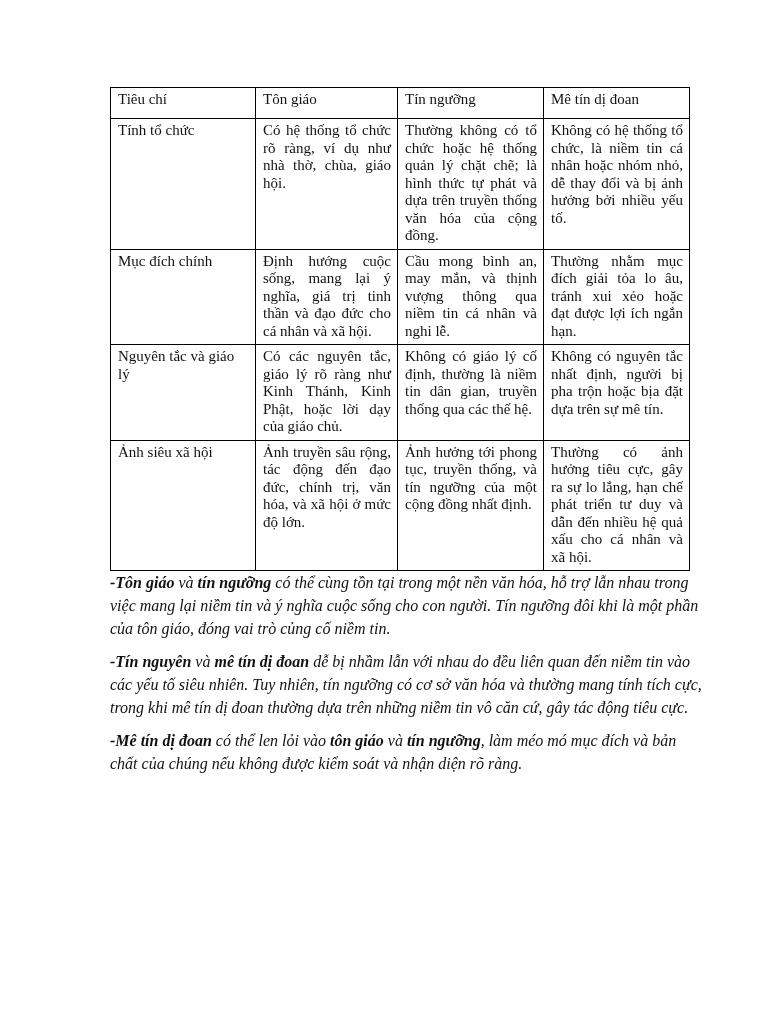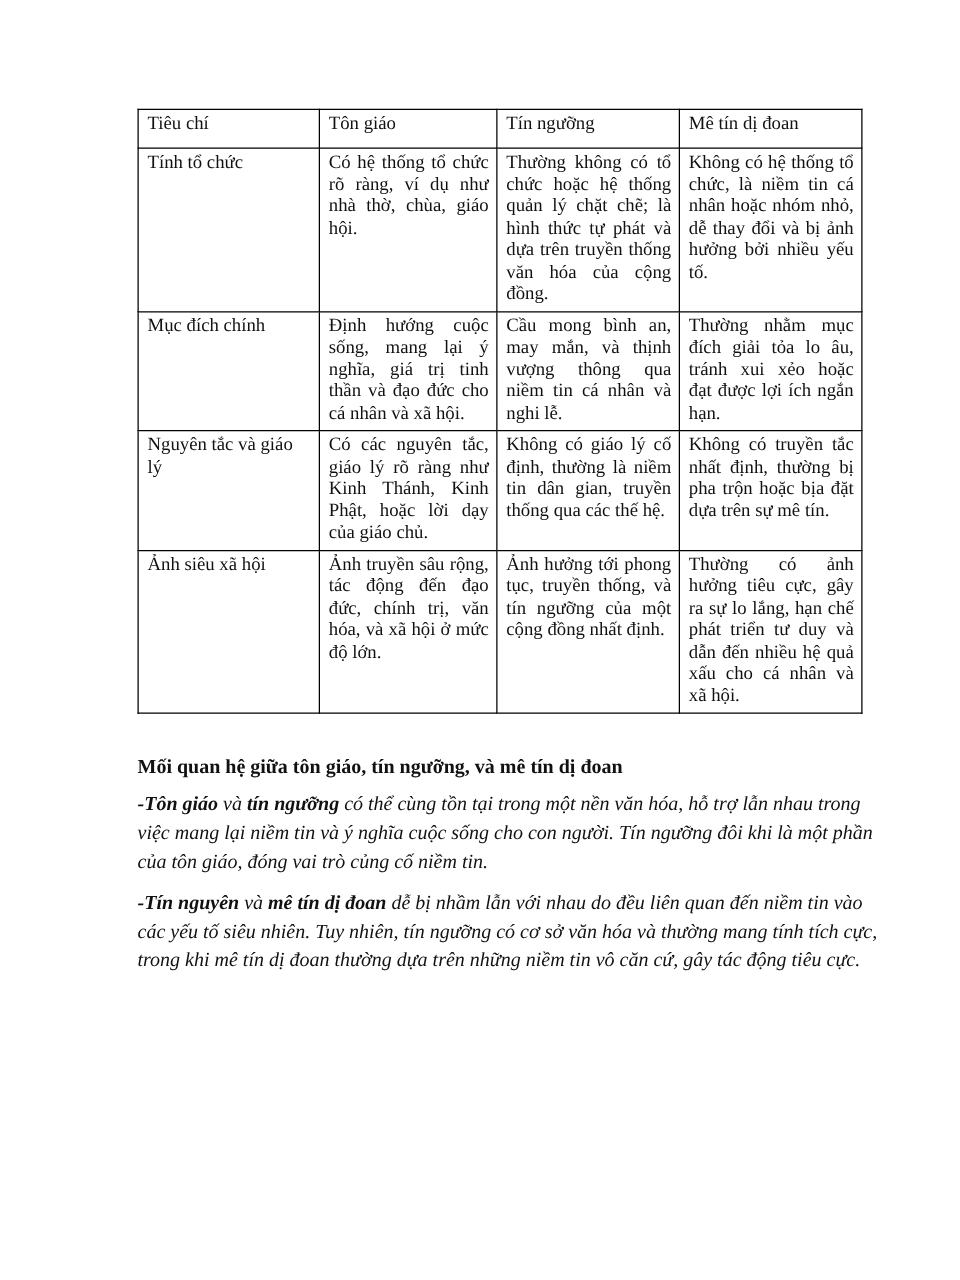--- a/index.html
+++ b/index.html
@@ -89,32 +89,32 @@
         <tr>
           <td>Mục đích chính</td>
           <td class="val">Định hướng cuộc sống, mang lại ý nghĩa, giá trị tinh thần và đạo đức cho cá nhân và xã hội.</td>
           <td class="val">Cầu mong bình an, may mắn, và thịnh vượng thông qua niềm tin cá nhân và nghi lễ.</td>
           <td class="val">Thường nhằm mục đích giải tỏa lo âu, tránh xui xẻo hoặc đạt được lợi ích ngắn hạn.</td>
         </tr>
         <tr>
           <td>Nguyên tắc và giáo lý</td>
           <td class="val">Có các nguyên tắc, giáo lý rõ ràng như Kinh Thánh, Kinh Phật, hoặc lời dạy của giáo chủ.</td>
           <td class="val">Không có giáo lý cố định, thường là niềm tin dân gian, truyền thống qua các thế hệ.</td>
-          <td class="val">Không có truyền tắc nhất định, thường bị pha trộn hoặc bịa đặt dựa trên sự mê tín.</td>
+          <td class="val">Không có nguyên tắc nhất định, người bị pha trộn hoặc bịa đặt dựa trên sự mê tín.</td>
         </tr>
         <tr>
           <td>Ảnh siêu xã hội</td>
           <td class="val">Ảnh truyền sâu rộng, tác động đến đạo đức, chính trị, văn hóa, và xã hội ở mức độ lớn.</td>
           <td class="val">Ảnh hưởng tới phong tục, truyền thống, và tín ngưỡng của một cộng đồng nhất định.</td>
           <td class="val">Thường có ảnh hưởng tiêu cực, gây ra sự lo lắng, hạn chế phát triển tư duy và dẫn đến nhiều hệ quả xấu cho cá nhân và xã hội.</td>
         </tr>
       </tbody>
   </table>
 
   <div class="below">
-    <h2>Mối quan hệ giữa tôn giáo, tín ngưỡng, và mê tín dị đoan</h2>
     <div>
         <p><b>-Tôn giáo</b><span> và </span><b>tín ngưỡng</b><span> có thể cùng tồn tại trong một nền văn hóa, hỗ trợ lẫn nhau trong việc mang lại niềm tin và ý nghĩa cuộc sống cho con người. Tín ngưỡng đôi khi là một phần của tôn giáo, đóng vai trò củng cố niềm tin.</span></p>
         <p><b>-Tín nguyên</b><span> và </span><b>mê tín dị đoan</b><span> dễ bị nhầm lẫn với nhau do đều liên quan đến niềm tin vào các yếu tố siêu nhiên. Tuy nhiên, tín ngưỡng có cơ sở văn hóa và thường mang tính tích cực, trong khi mê tín dị đoan thường dựa trên những niềm tin vô căn cứ, gây tác động tiêu cực.</span></p>
+        <p><b>-Mê tín dị đoan</b><span> có thể len lỏi vào </span><b>tôn giáo</b><span> và </span><b>tín ngưỡng</b><span>, làm méo mó mục đích và bản chất của chúng nếu không được kiểm soát và nhận diện rõ ràng.</span></p>
       </div>
   </div>
 
 </div>
 
 </body></html>

